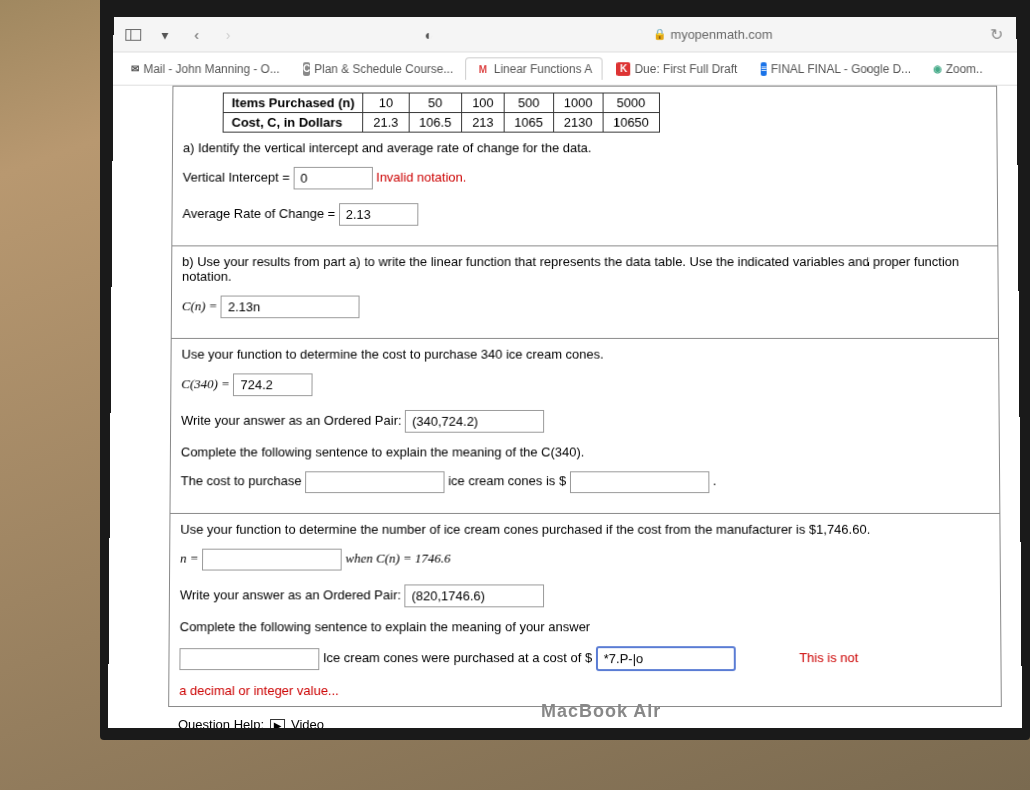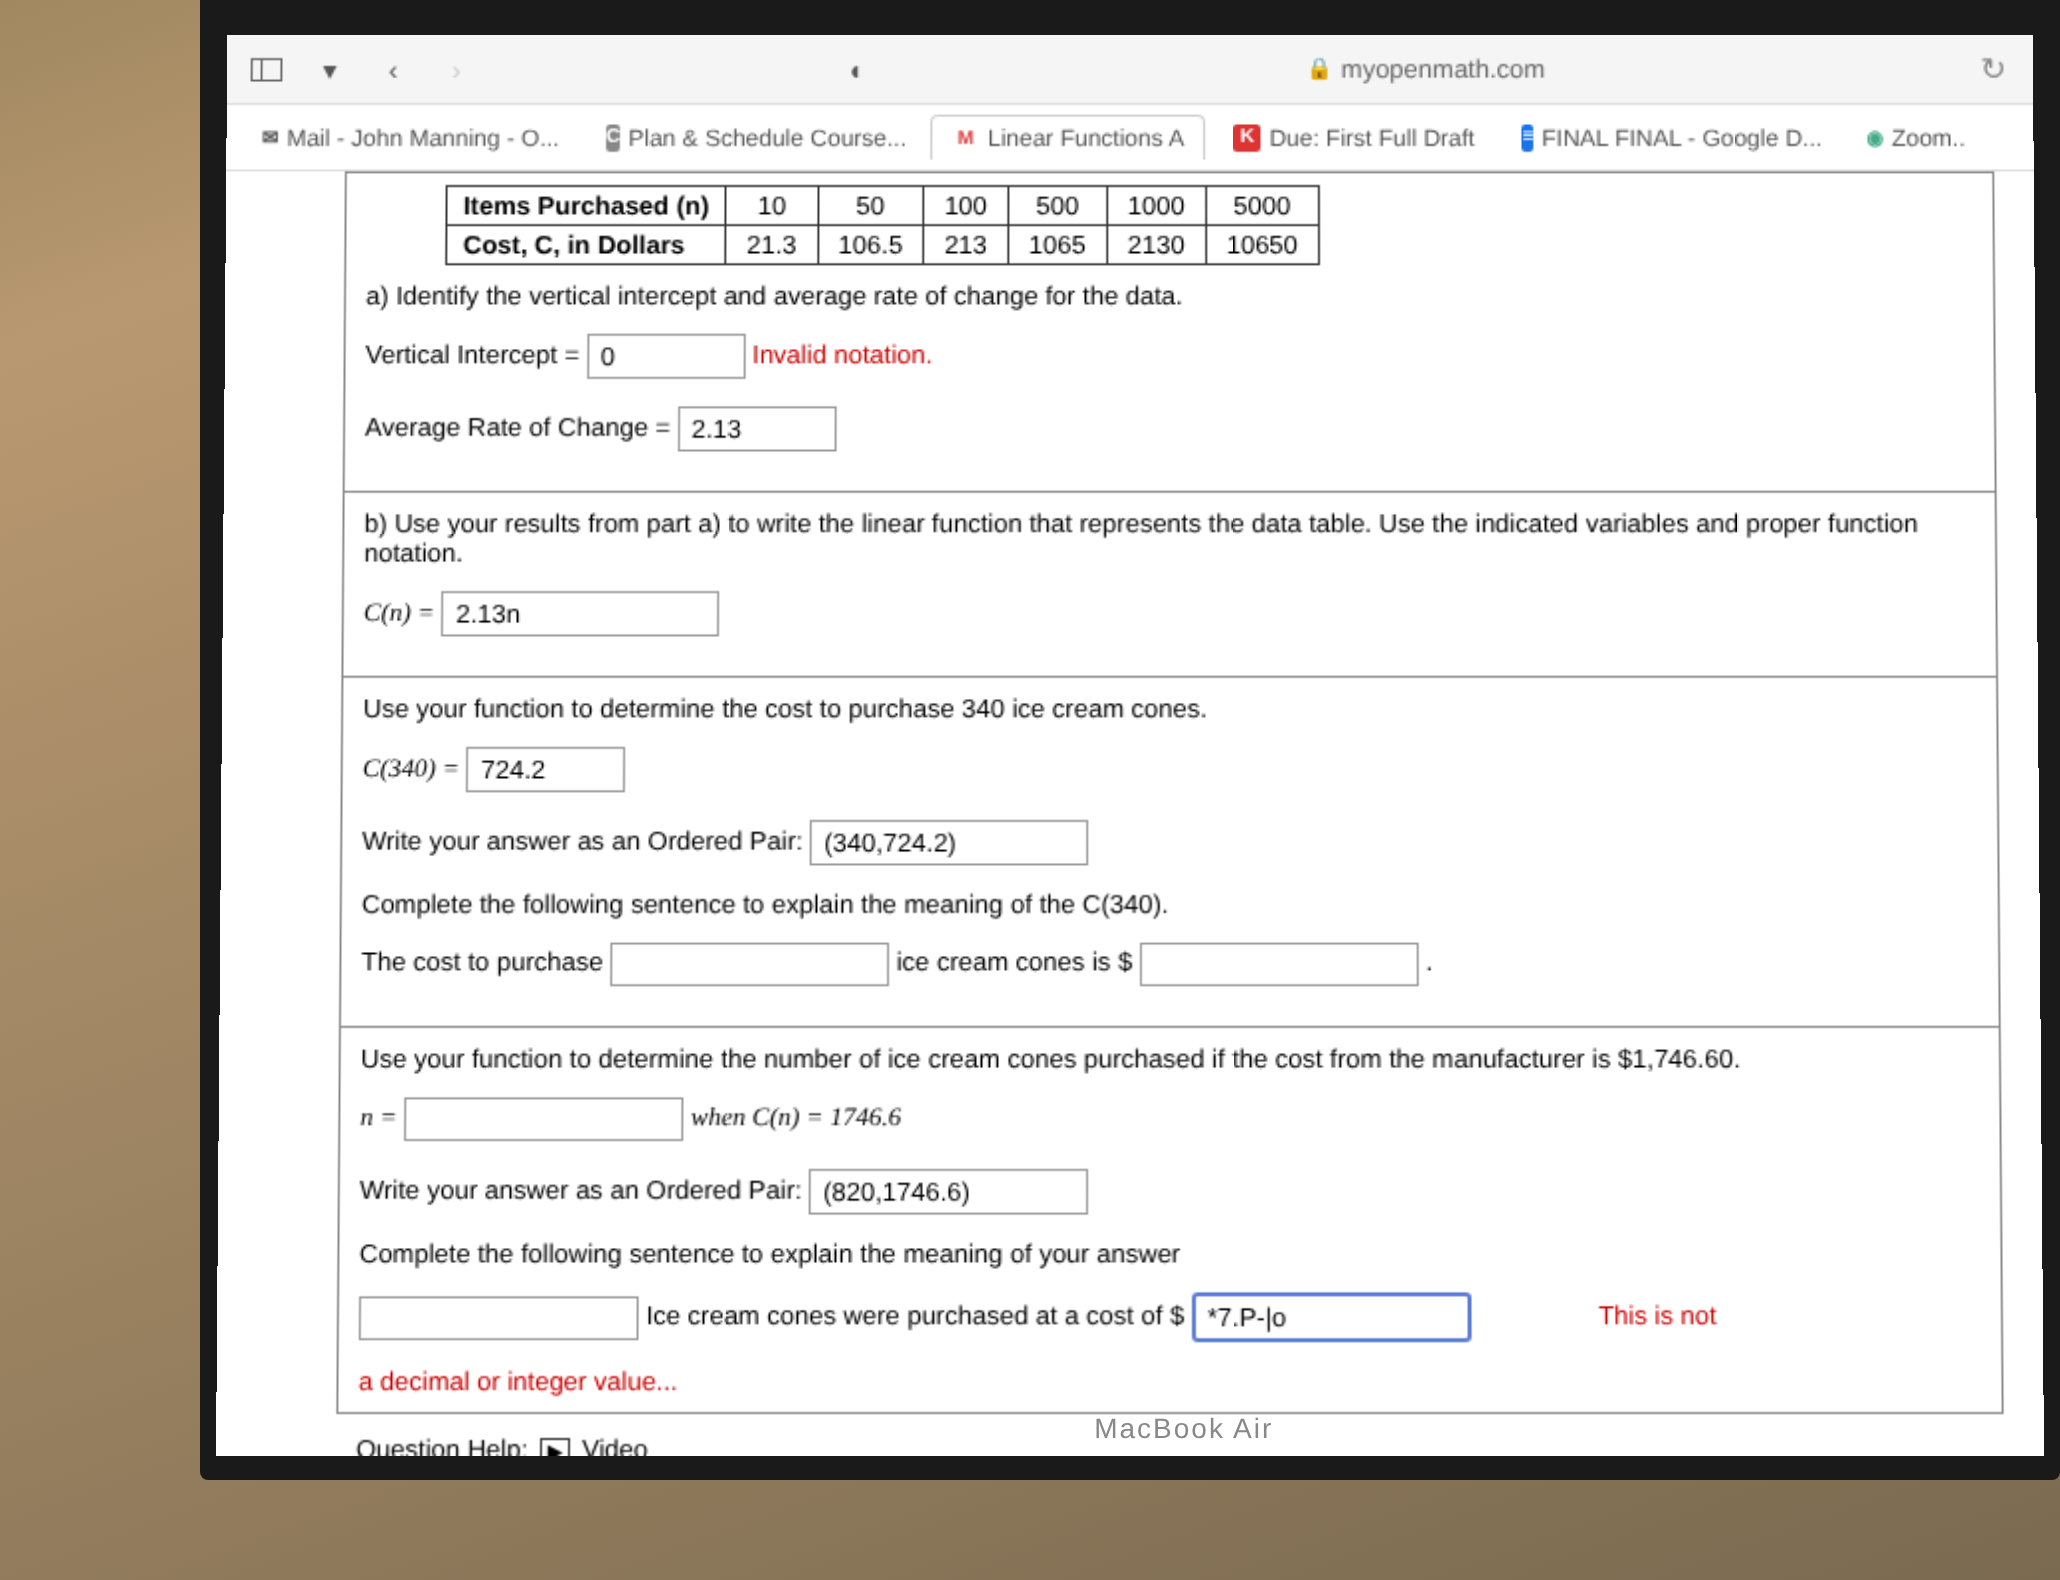--- a/index.html
+++ b/index.html
@@ -93,22 +93,22 @@
   .math { font-style: italic; font-family: "Times New Roman", serif; }
   .row { margin:10px 0; }
   .help { padding:10px; font-size:13px; }
   .vid-icon { display:inline-block; border:1px solid #333; padding:0 3px; font-size:10px; margin:0 2px;}
   .macbook-label {
     position:absolute;
     bottom:18px;
     left:50%;
     transform:translateX(-20%);
     color:#888;
-    font-size:14px;
-    font-weight:400;
+    font-size:18px;
+    font-weight:700;
     letter-spacing:1px;
   }
   .sidebar-icon { width:16px; height:12px; border:1px solid #666; display:inline-block; position:relative; }
   .sidebar-icon::after { content:""; position:absolute; left:4px; top:0; bottom:0; width:1px; background:#666; }
   .refresh { font-size:16px; color:#888; }
 </style>
 </head>
 <body>
 
 <div class="laptop-frame">

